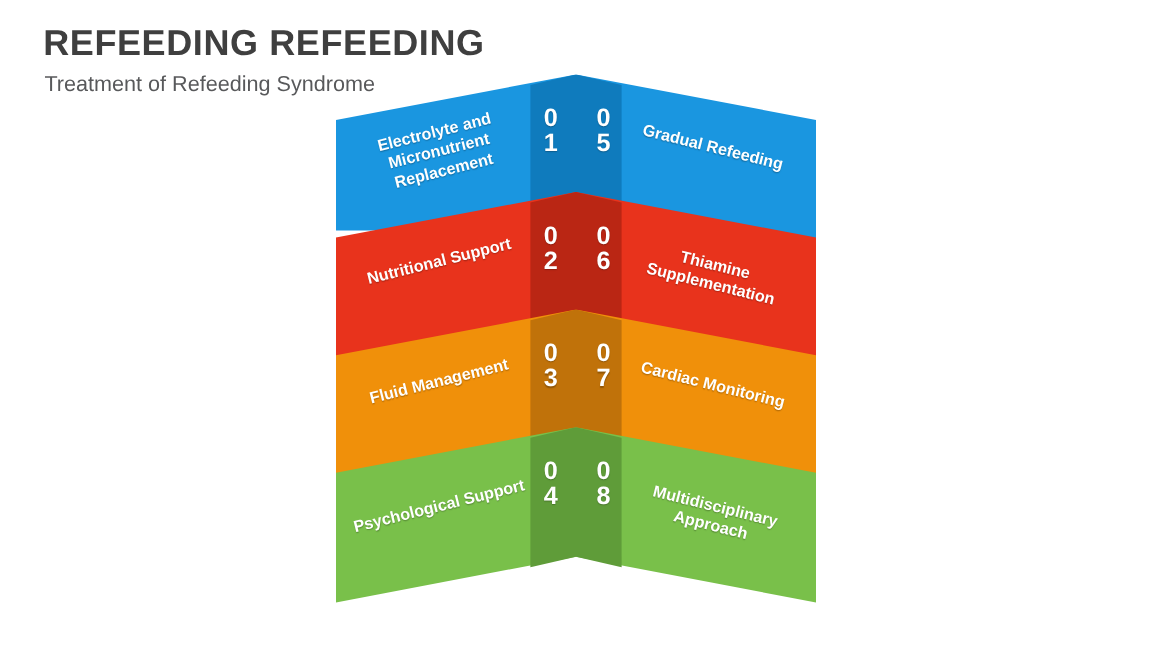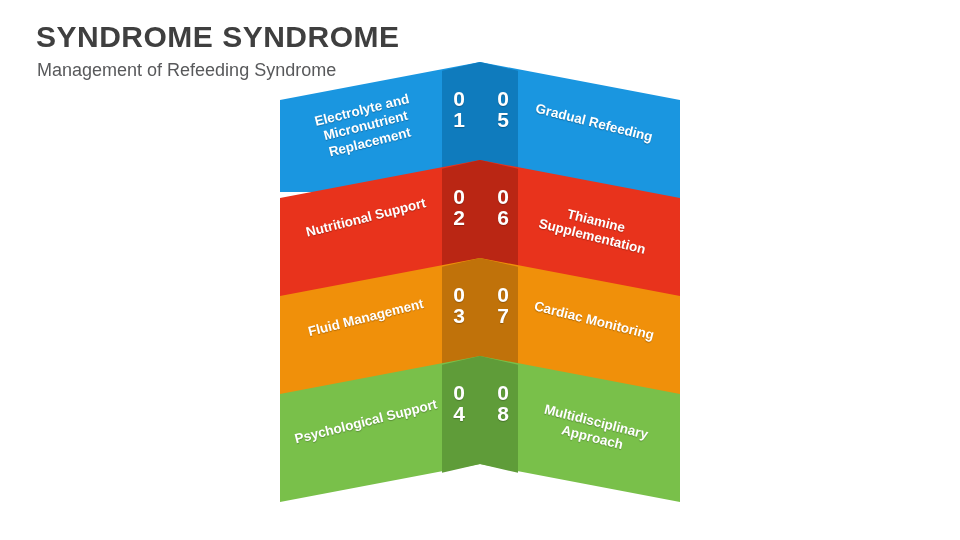--- a/index.html
+++ b/index.html
@@ -72,22 +72,22 @@
     width:26px;
     text-shadow:0 1px 1px rgba(0,0,0,0.25);
   }
   .num span{display:block;}
   .num.l{ left:166px; }
   .num.r{ left:210px; }
 </style>
 </head>
 <body>
 
-<div class="title">SYNDROME SYNDROME</div>
-<div class="subtitle">Management of Refeeding Syndrome</div>
+<div class="title">REFEEDING REFEEDING</div>
+<div class="subtitle">Treatment of Refeeding Syndrome</div>
 
 <div class="stage">
 
   <div class="band" style="top:0px;">
     <div class="half left">
       <svg width="210" height="130" viewBox="0 0 210 130">
         <polygon points="0,38 200,0 200,108 0,146" fill="#1a96e0"></polygon>
         <polygon points="162,8.8 200,0 200,108 162,116.8" fill="#0f7bbd"></polygon>
       </svg>
     </div>

